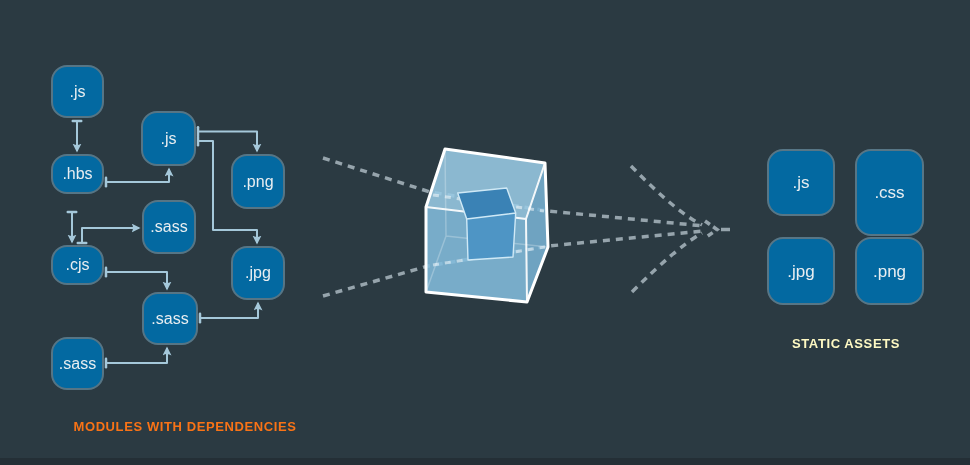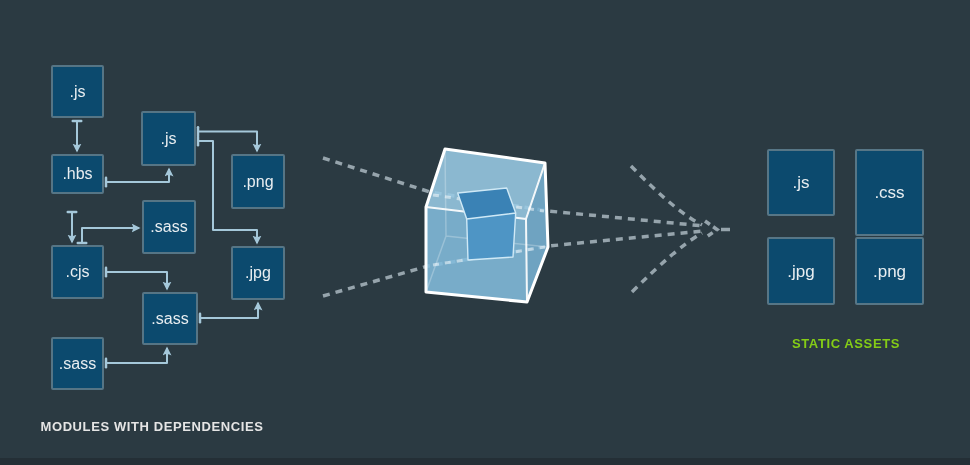--- a/index.html
+++ b/index.html
@@ -7,35 +7,35 @@
     position:relative;width:970px;height:465px;overflow:hidden;
     background:#2b3a42;
     font-family:"Liberation Sans","DejaVu Sans",sans-serif;
   }
   #footer-strip{
     position:absolute;left:0;bottom:0;width:970px;height:7px;background:#242f36;
   }
   svg.layer{position:absolute;left:0;top:0;}
   .box{
     position:absolute;box-sizing:border-box;
-    border:2px solid #567585;border-radius:2px;background:#0c4a6e;
+    border:2px solid #567585;border-radius:16px;background:#0369a1;
     color:#e9eef1;display:flex;align-items:center;justify-content:center;
     font-size:16px;line-height:1;
   }
   .box.rb{font-size:17px;border-color:#577686;}
   .group-label{
     position:absolute;font-weight:bold;font-size:13px;letter-spacing:0.6px;
     text-align:center;white-space:nowrap;
   }
-  #label-left{left:24px;top:419px;width:256px;color:#e5e5e5;}
-  #label-right{left:764px;top:336px;width:164px;color:#84cc16;}
+  #label-left{left:57px;top:419px;width:256px;color:#f97316;}
+  #label-right{left:764px;top:336px;width:164px;color:#fef9c3;}
   
   #b-js1   {left:51px; top:65px; width:53px;height:53px;}
   #b-hbs   {left:51px; top:154px;width:53px;height:40px;}
-  #b-cjs   {left:51px; top:245px;width:53px;height:54px;}
+  #b-cjs   {left:51px; top:245px;width:53px;height:40px;}
   #b-sassbl{left:51px; top:337px;width:53px;height:53px;}
   #b-js2   {left:141px;top:111px;width:55px;height:55px;}
   #b-sassm {left:142px;top:200px;width:54px;height:54px;}
   #b-sassl {left:142px;top:292px;width:56px;height:53px;}
   #b-png   {left:231px;top:154px;width:54px;height:55px;}
   #b-jpg   {left:231px;top:246px;width:54px;height:54px;}
   
   #b-rjs {left:767px;top:149px;width:68px;height:67px;}
   #b-rcss{left:855px;top:149px;width:69px;height:87px;}
   #b-rjpg{left:767px;top:237px;width:68px;height:68px;}

